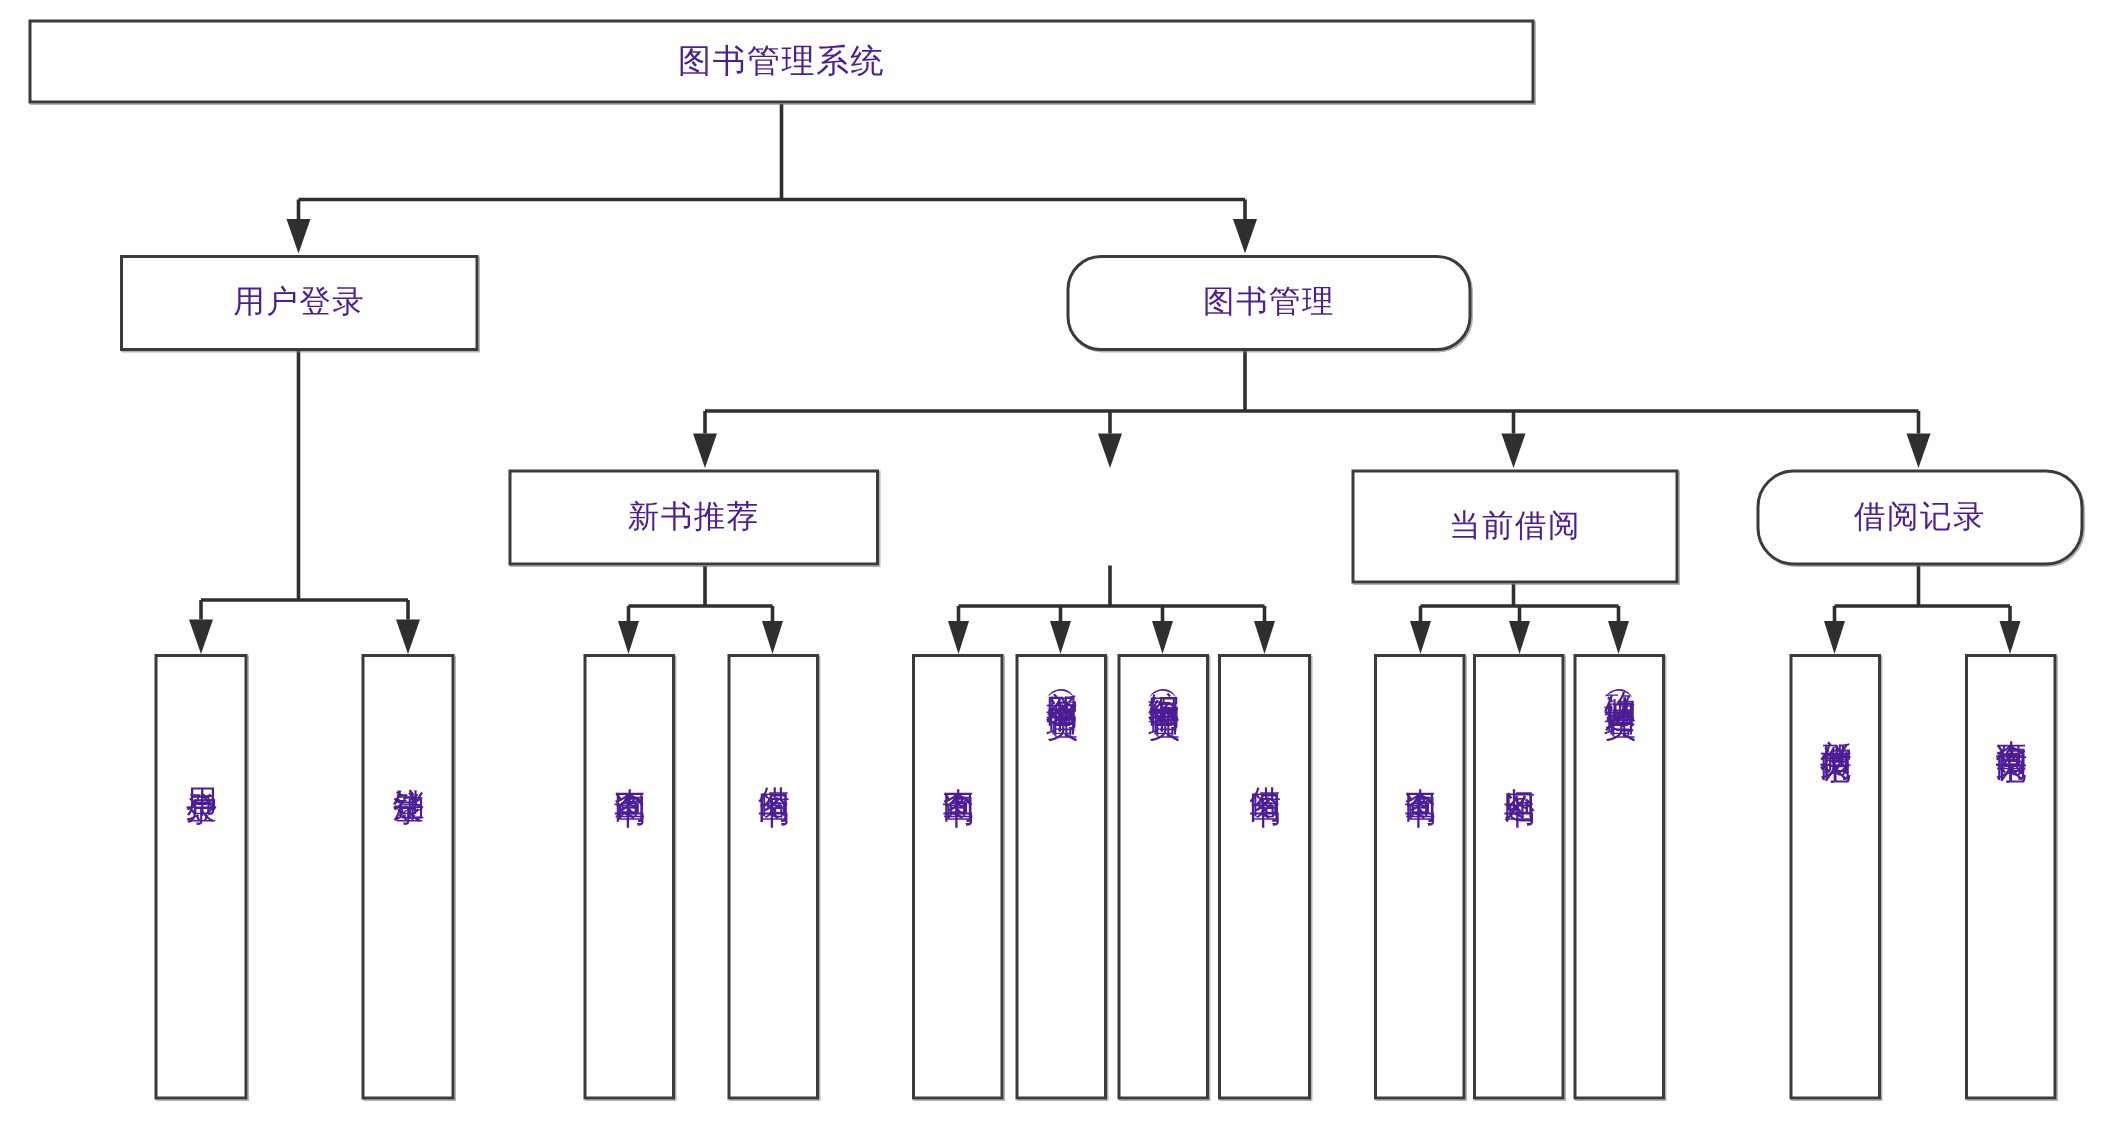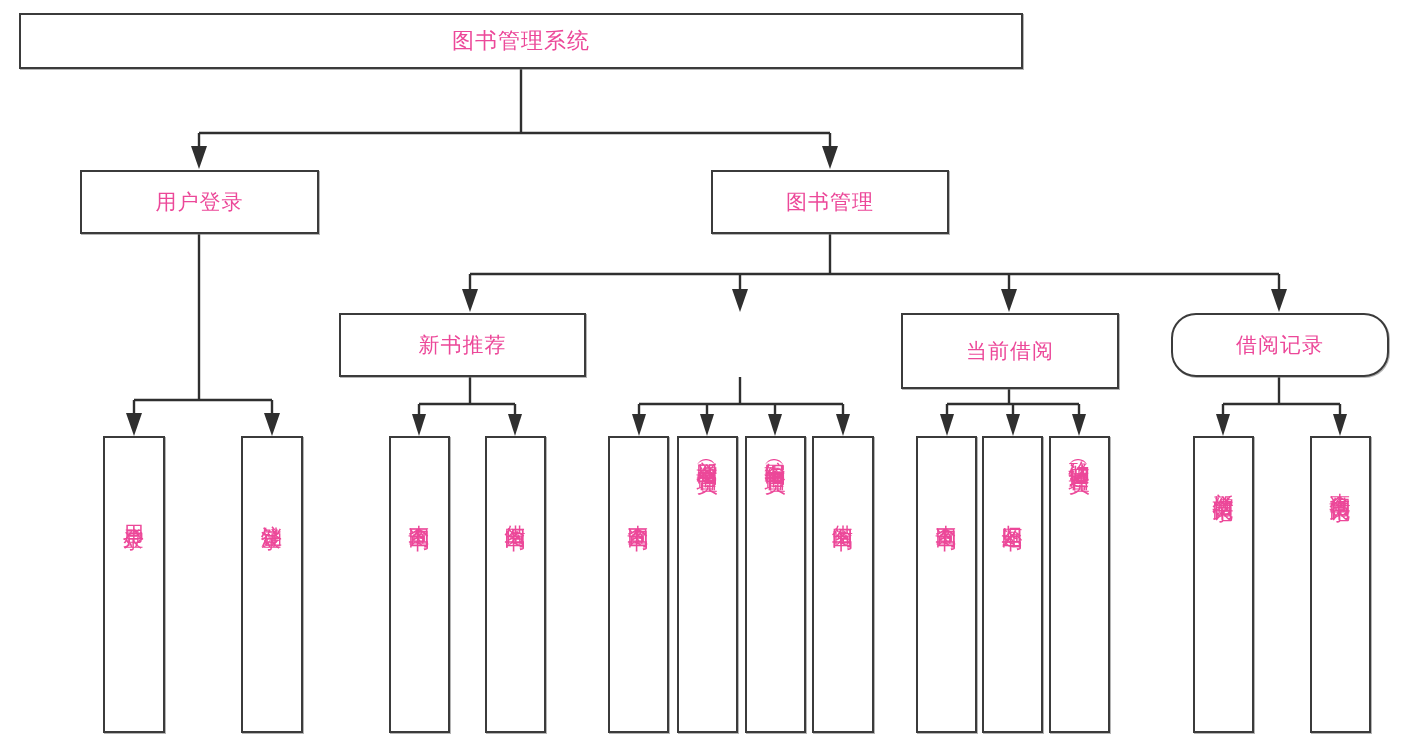--- a/index.html
+++ b/index.html
@@ -21,21 +21,21 @@
   
   .node {
     position: absolute;
     box-sizing: border-box;
     background: #ffffff;
     border: 2px solid #3b3b3b;
     box-shadow: 1px 1px 0 rgba(120,120,120,0.55);
     display: flex;
     align-items: center;
     justify-content: center;
-    color: #ec4899;
+    color: #4c1d95;
     z-index: 3;
   }
   .node .label {
     display: block;
     text-align: center;
     line-height: 1.18;
     white-space: pre;
   }
   
   .node.horiz .label {
@@ -154,21 +154,21 @@
   </svg>
 
   <div class="node horiz root" style="left:19px; top:13px; width:1004px; height:56px;">
     <span class="label">图书管理系统</span>
   </div>
 
   <div class="node horiz" style="left:80px; top:170px; width:239px; height:64px;">
     <span class="label">用户登录</span>
   </div>
 
-  <div class="node horiz" style="left:711px; top:170px; width:238px; height:64px;">
+  <div class="node horiz" style="left:711px; top:170px; width:270px; height:64px;border-radius:23px;">
     <span class="label">图书管理</span>
   </div>
 
   <div class="node horiz" style="left:339px; top:313px; width:247px; height:64px;">
     <span class="label">新书推荐</span>
   </div>
 
 
   <div class="node horiz" style="left:901px; top:313px; width:218px; height:76px;">
     <span class="label">当前借阅</span>

